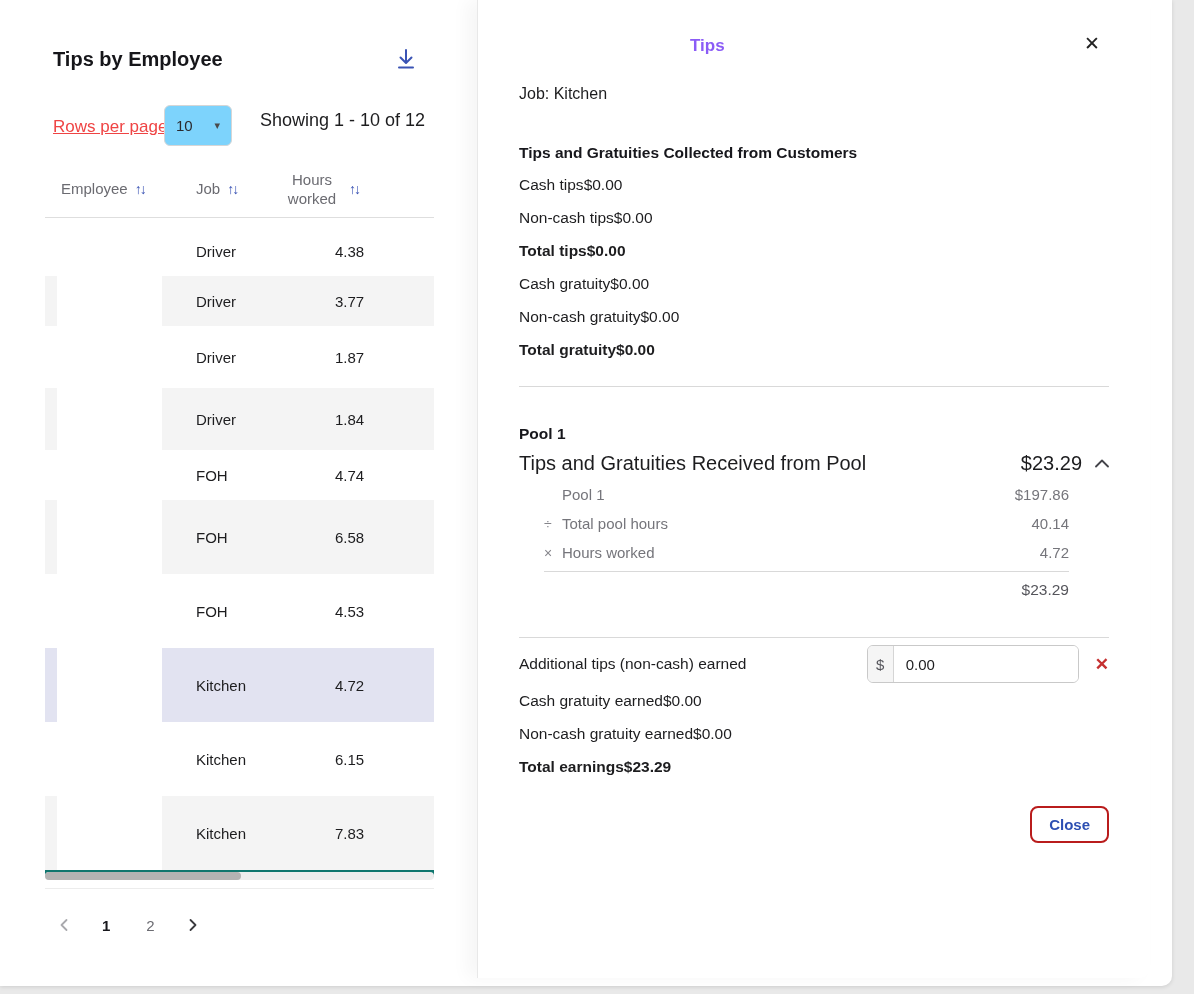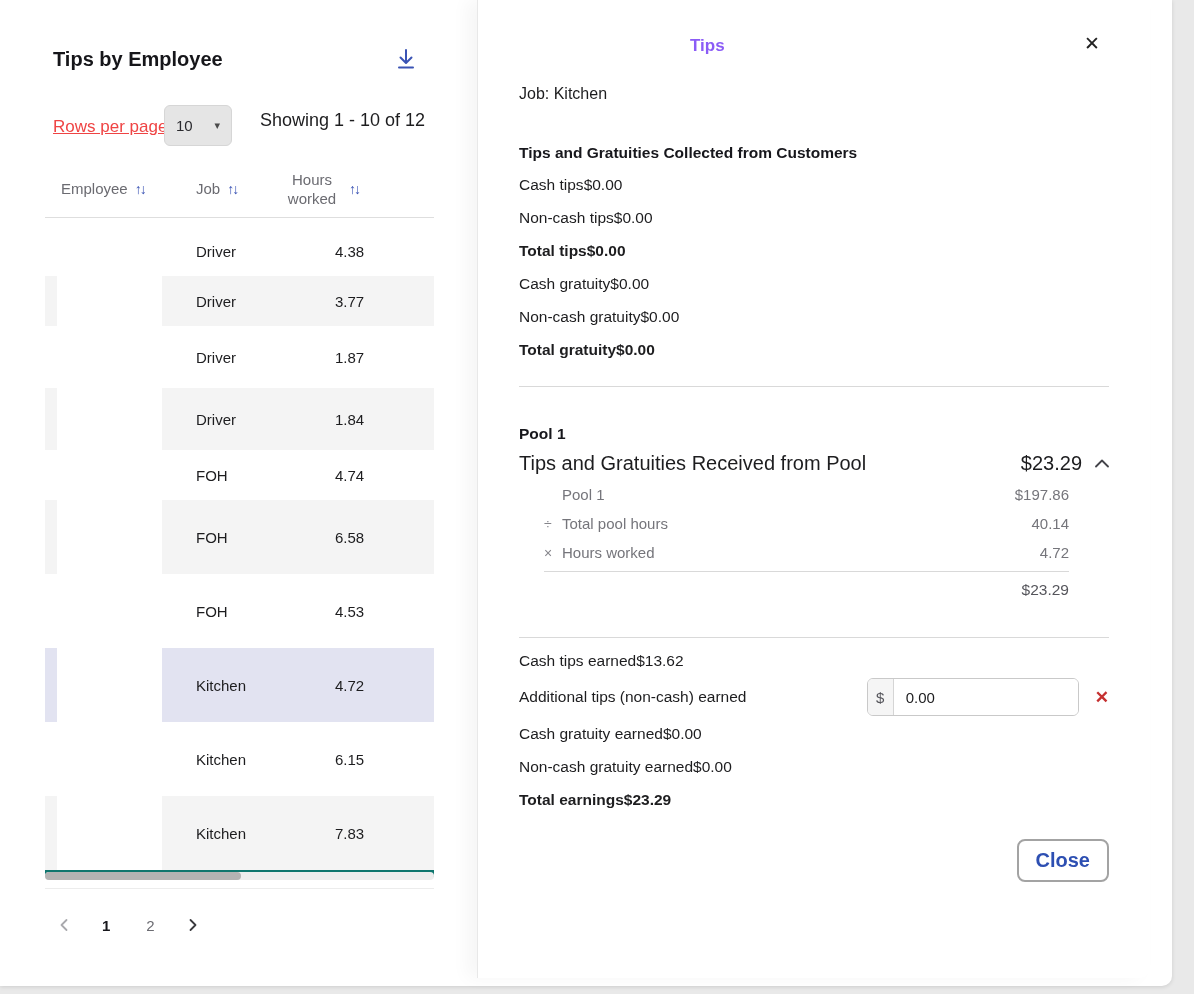--- a/index.html
+++ b/index.html
@@ -17,21 +17,21 @@
     box-shadow:0 1px 4px rgba(0,0,0,.12);
   }
 
   
   .left-panel { position:absolute; left:0; top:0; width:477px; height:100%; }
   .lp-title { position:absolute; left:53px; top:48px; font-size:20px; font-weight:700; color:#16161a; }
   .download-btn { position:absolute; left:392px; top:46px; width:28px; height:28px; background:none; border:none; cursor:pointer; }
   .rpp-label { position:absolute; left:53px; top:117px; font-size:17px; color:#ef4444;text-decoration:underline; }
   .rpp-select {
     position:absolute; left:164px; top:105px; width:68px; height:41px;
-    border:1px solid #d6d6d6; border-radius:6px; background:#e5e5e5;
+    border:1px solid #d6d6d6; border-radius:6px; background:#7dd3fc;
     display:flex; align-items:center; justify-content:space-between;
     padding:0 11px; font-size:15px; color:#2a2a2e; cursor:pointer;
   }
   .chev-down { font-size:11px; color:#4a4a4a; }
   .showing { position:absolute; top:110px; right:52px; font-size:18px; color:#1d1d1f; }
 
   .thead {
     position:absolute; left:45px; top:160px; width:389px; height:58px;
     border-bottom:1px solid #dedede; color:#6b6b71; font-size:15px;
   }
@@ -98,22 +98,22 @@
   }
   .ig-prefix {
     width:30px; background:#f5f5f5; border-right:1px solid #d5d5d5;
     display:flex; align-items:center; justify-content:center; color:#55555b; font-size:15px;
   }
   .ig-input { border:none; outline:none; padding:0 12px; font-size:15px; width:100%; color:#1d1d1f; font-family:inherit; }
   .clear-btn { background:none; border:none; cursor:pointer; margin-left:16px; color:#c53030; font-size:17px; font-weight:700; }
 
   .close-btn {
     display:block; margin:23px 0 0 auto; padding:8px 17px;
-    background:#fff; border:2px solid #a3a3a3; border-radius:8px;
-    color:#2d4fb2; font-weight:700; font-size:20px; font-family:inherit; cursor:pointer;
+    background:#fff; border:2px solid #b91c1c; border-radius:8px;
+    color:#2d4fb2; font-weight:700; font-size:15px; font-family:inherit; cursor:pointer;
   }
 </style>
 </head>
 <body>
 
 <div class="card">
 
   <div class="left-panel">
     <h1 class="lp-title">Tips by Employee</h1>
 
@@ -287,24 +287,20 @@
           <span>Hours worked</span>
           <span class="bd-value">4.72</span>
         </div>
         <div class="sum-line"></div>
         <div class="sum-total">$23.29</div>
       </div>
 
       <hr class="divider div2">
 
       <div class="fin-rows">
-        <div class="fin-row">
-          <span class="f-label">Cash tips earned</span>
-          <span class="f-value">$13.62</span>
-        </div>
         <div class="fin-row-input">
           <span class="f-label">Additional tips (non-cash) earned</span>
           <span class="input-group">
             <span class="ig-prefix">$</span>
             <input class="ig-input" type="text" value="0.00" style="">
           </span>
           <button class="clear-btn">✕</button>
         </div>
         <div class="fin-row">
           <span class="f-label">Cash gratuity earned</span>

